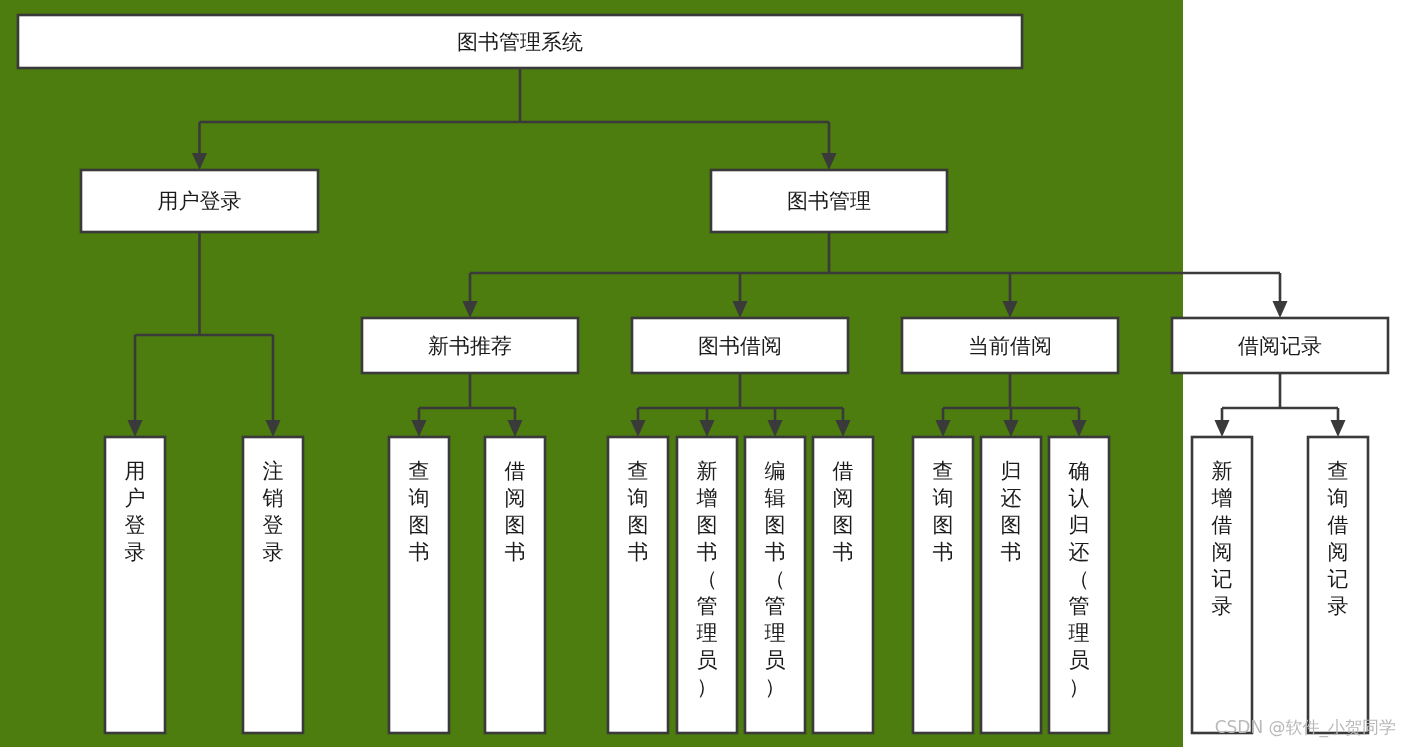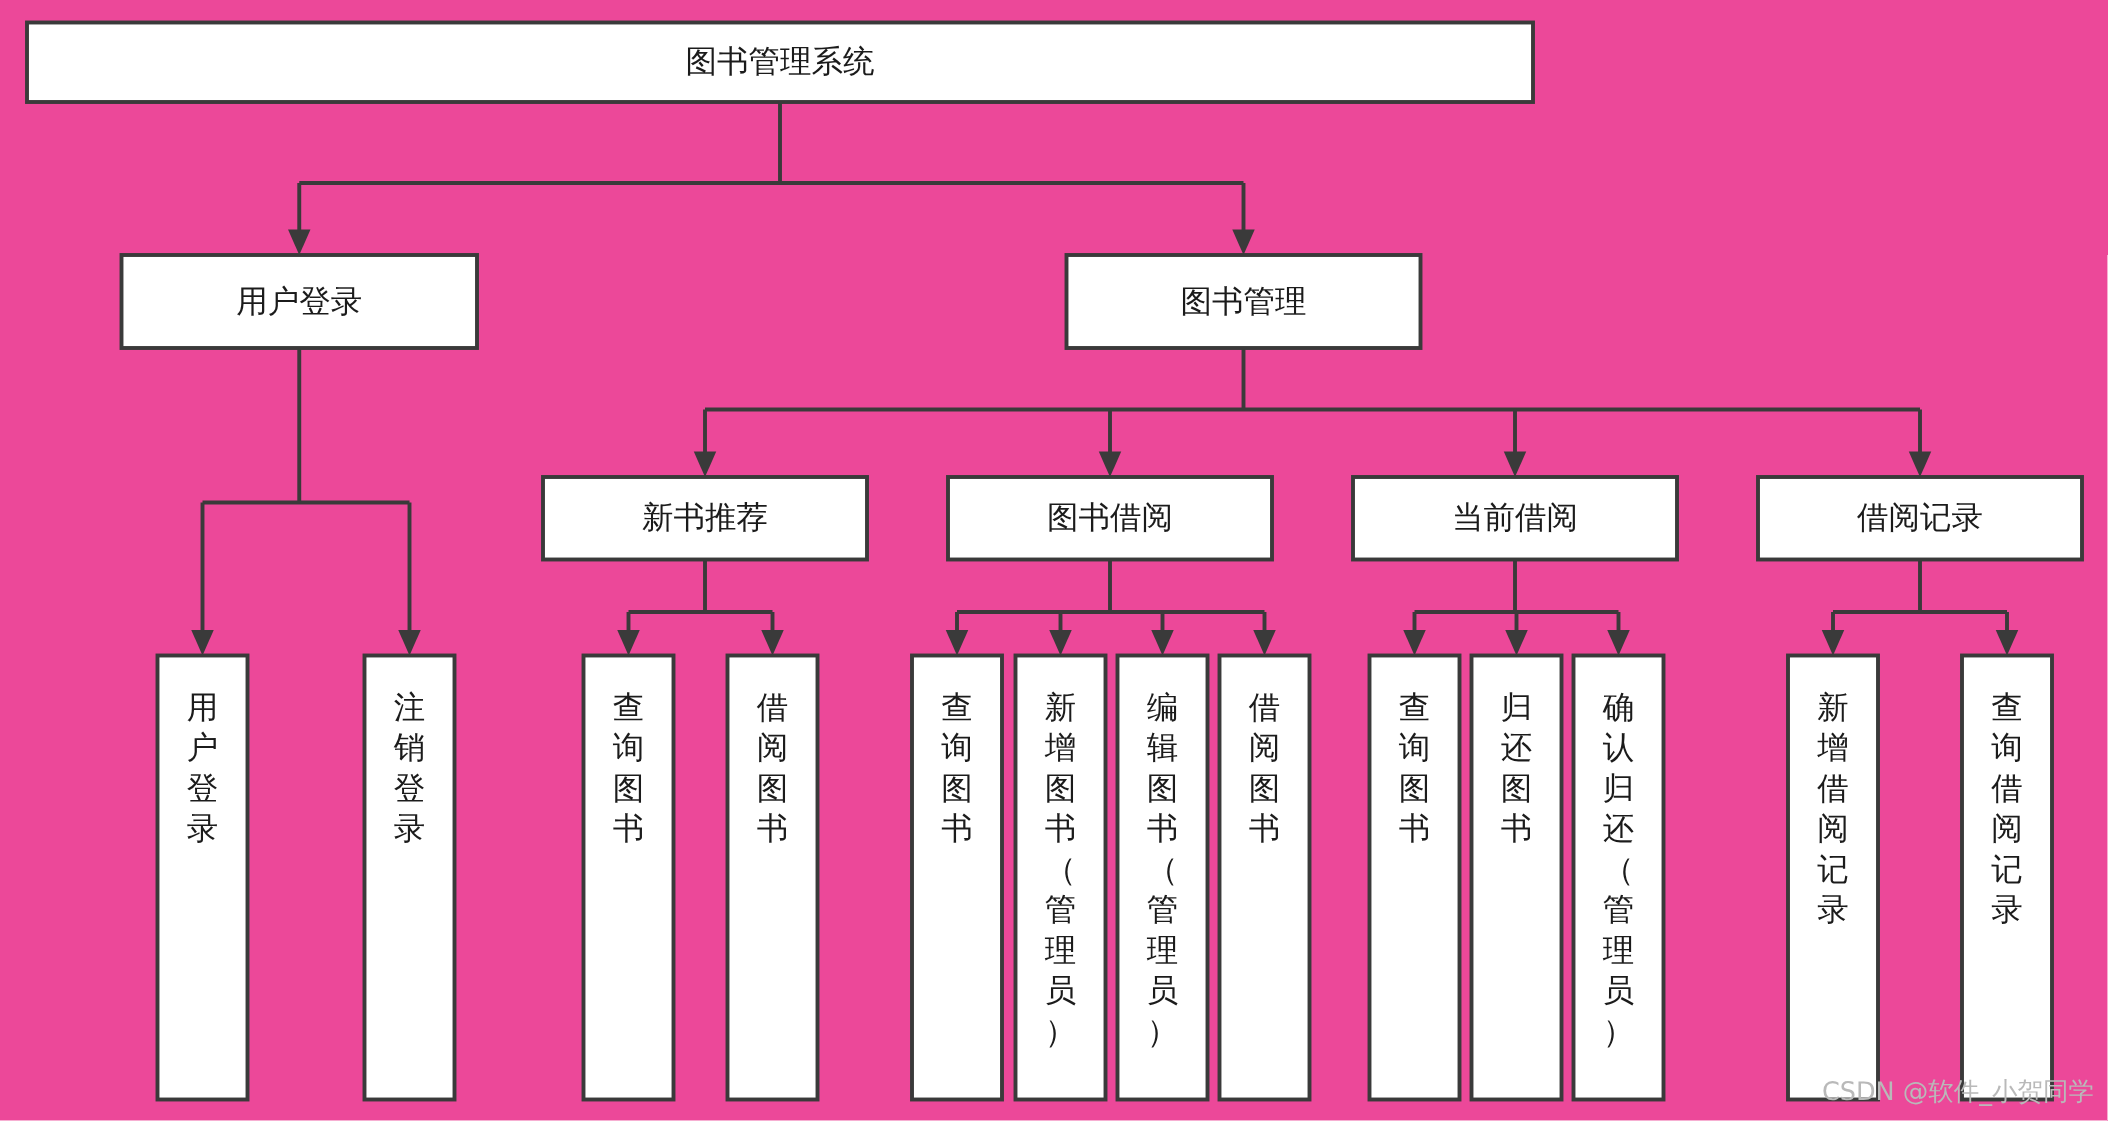--- a/index.html
+++ b/index.html
@@ -9,23 +9,23 @@
     background: #ffffff;
   }
   body {
     width: 1405px;
     height: 747px;
     overflow: hidden;
     font-family: "DejaVu Sans", "Liberation Sans", sans-serif;
   }
   #diagram-root {
     position: relative;
-    width: 1405px;
+    width: 1183px;
     height: 747px;
-    background: #ec4899;
+    background: #4d7c0f;
   }
   svg#flowchart {
     position: absolute;
     left: 0;
     top: 0;
     width: 1405px;
     height: 747px;
     display: block;
   }
   .node-rect {

